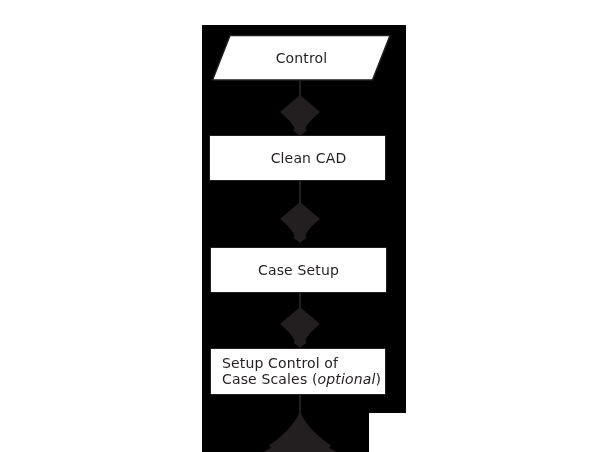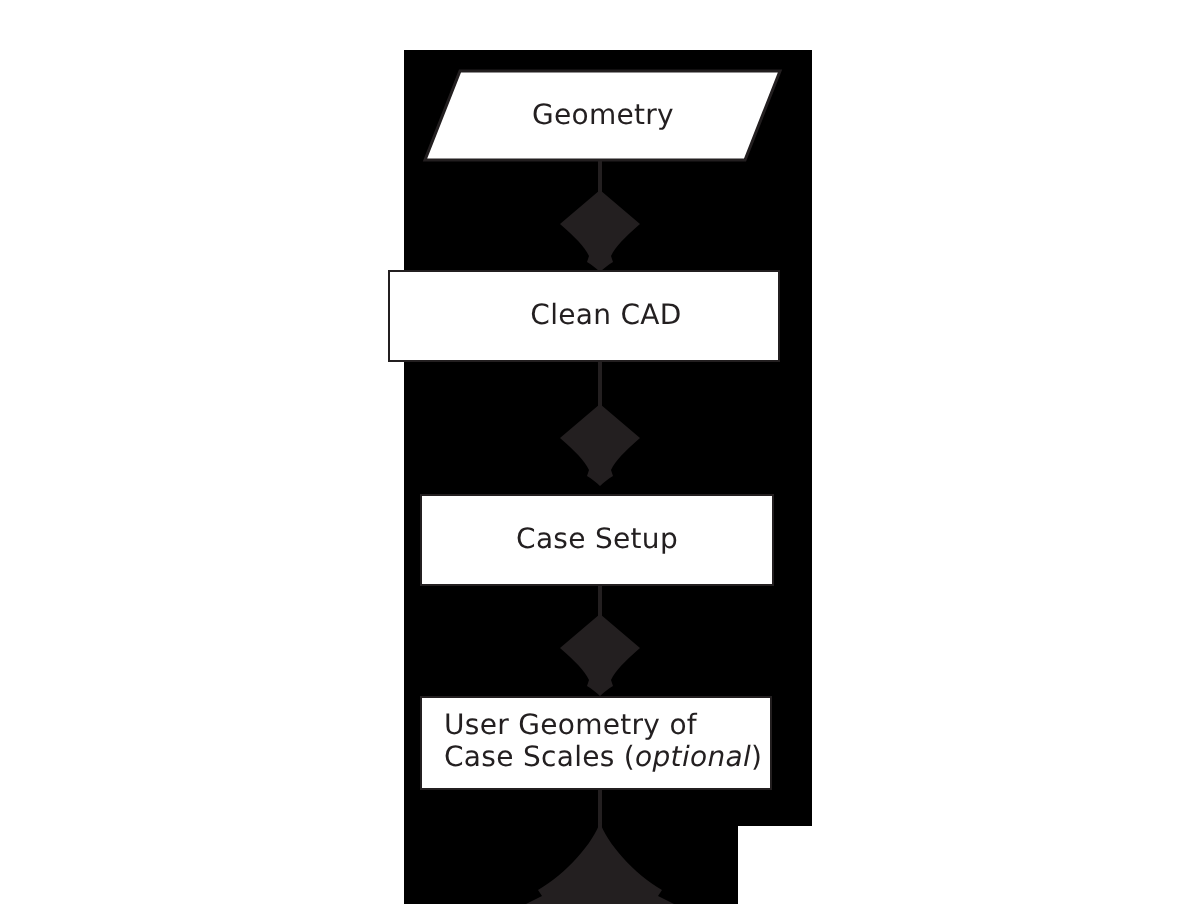--- a/index.html
+++ b/index.html
@@ -27,21 +27,21 @@
     display:flex;align-items:center;justify-content:center;
     font-size:14px;color:var(--ink);
     letter-spacing:0.15px;
   }
   .box{
     background:var(--shape-fill);
     border:1.5px solid var(--ink);
     box-sizing:border-box;
   }
   .node-geometry-label{left:213px;top:35px;width:177px;height:45px;}
-  .node-clean-cad{left:194px;top:135px;width:196px;height:46px;padding-left:22px;}
+  .node-clean-cad{left:209px;top:135px;width:177px;height:46px;padding-left:22px;}
   .node-case-setup{left:210px;top:247px;width:177px;height:46px;}
   .node-user-control{
     left:210px;top:348px;width:176px;height:47px;
     justify-content:flex-start;
     padding-left:11px;
   }
   .two-line{line-height:15.5px;}
 </style>
 </head>
 <body>
@@ -75,31 +75,31 @@
     </g>
 
     <g>
       <line class="arrow-line" x1="300" y1="394" x2="300" y2="416"></line>
       <path class="arrow-head" d="M300,411 C297,421 283,437 269,445 L271,448 L263,452
                L337,452 L329,448 L331,445 C317,437 303,421 300,411 Z"></path>
     </g>
   </svg>
 
   <div class="node node-geometry-label">
-    <span>Geometry</span>
+    <span>Control</span>
   </div>
 
   <div class="node box node-clean-cad">
     <span>Clean CAD</span>
   </div>
 
   <div class="node box node-case-setup">
     <span>Case Setup</span>
   </div>
 
   <div class="node box node-user-control">
     <div class="two-line">
-      <div><span>User Geometry of</span></div>
+      <div><span>Setup Control of</span></div>
       <div><span>Case Scales (</span><i>optional</i><span>)</span></div>
     </div>
   </div>
 
 </div>
 
 </body></html>

